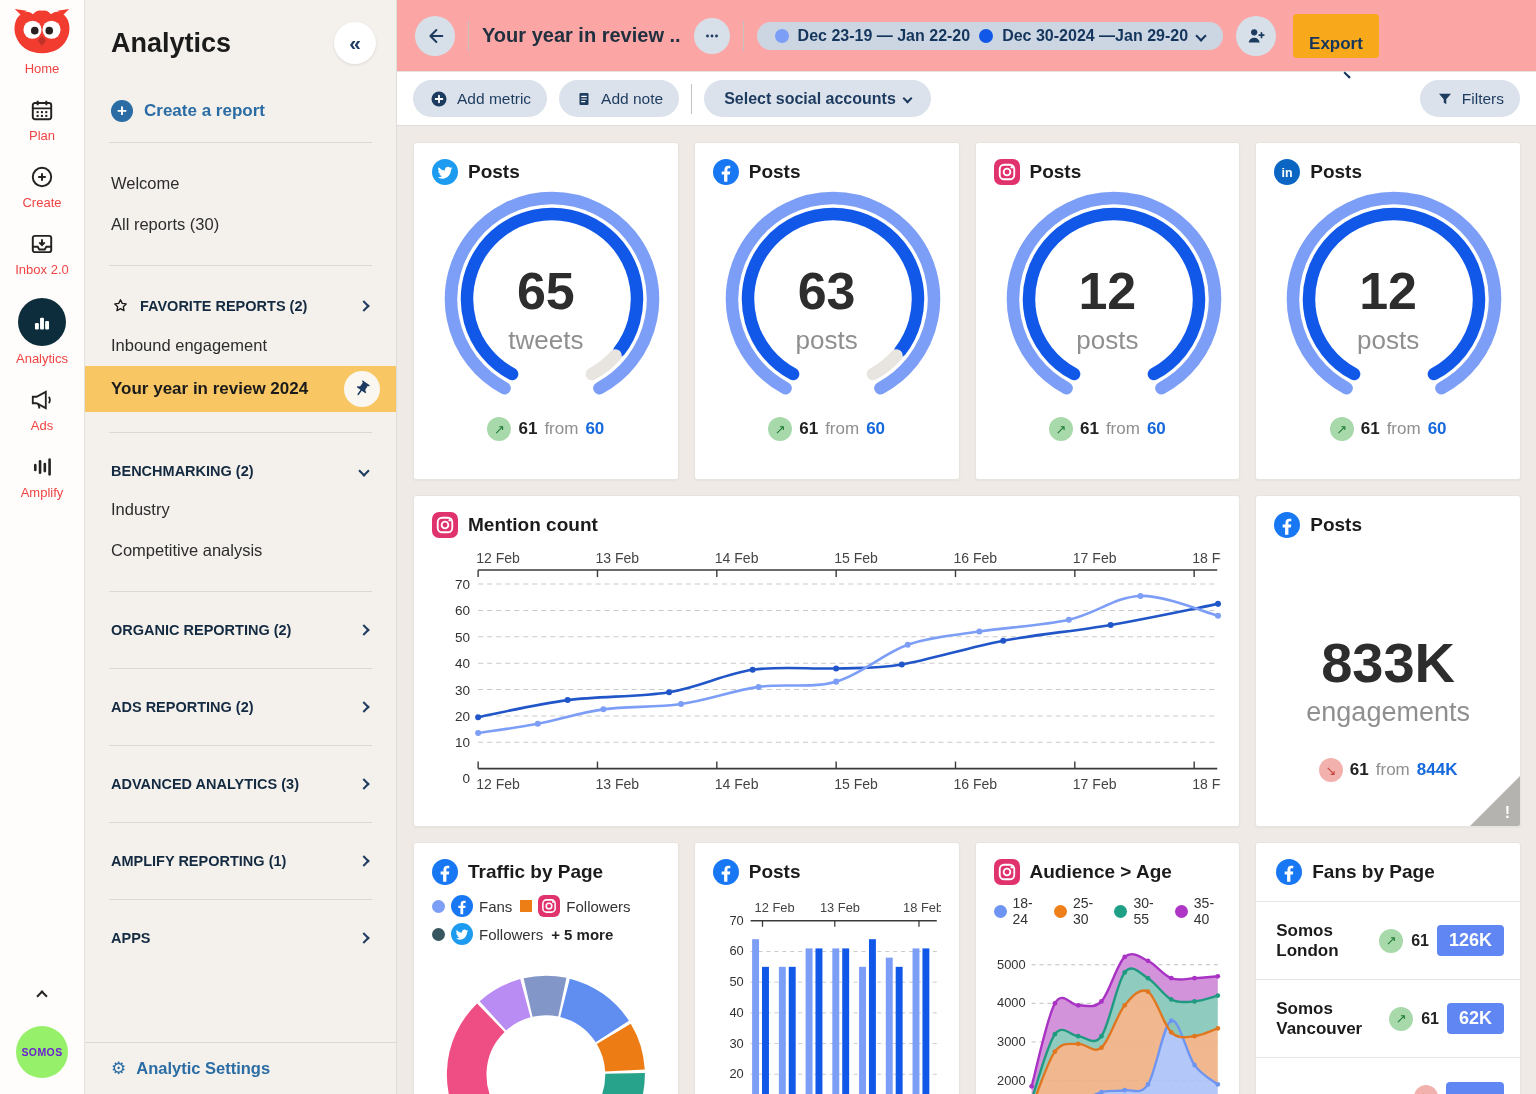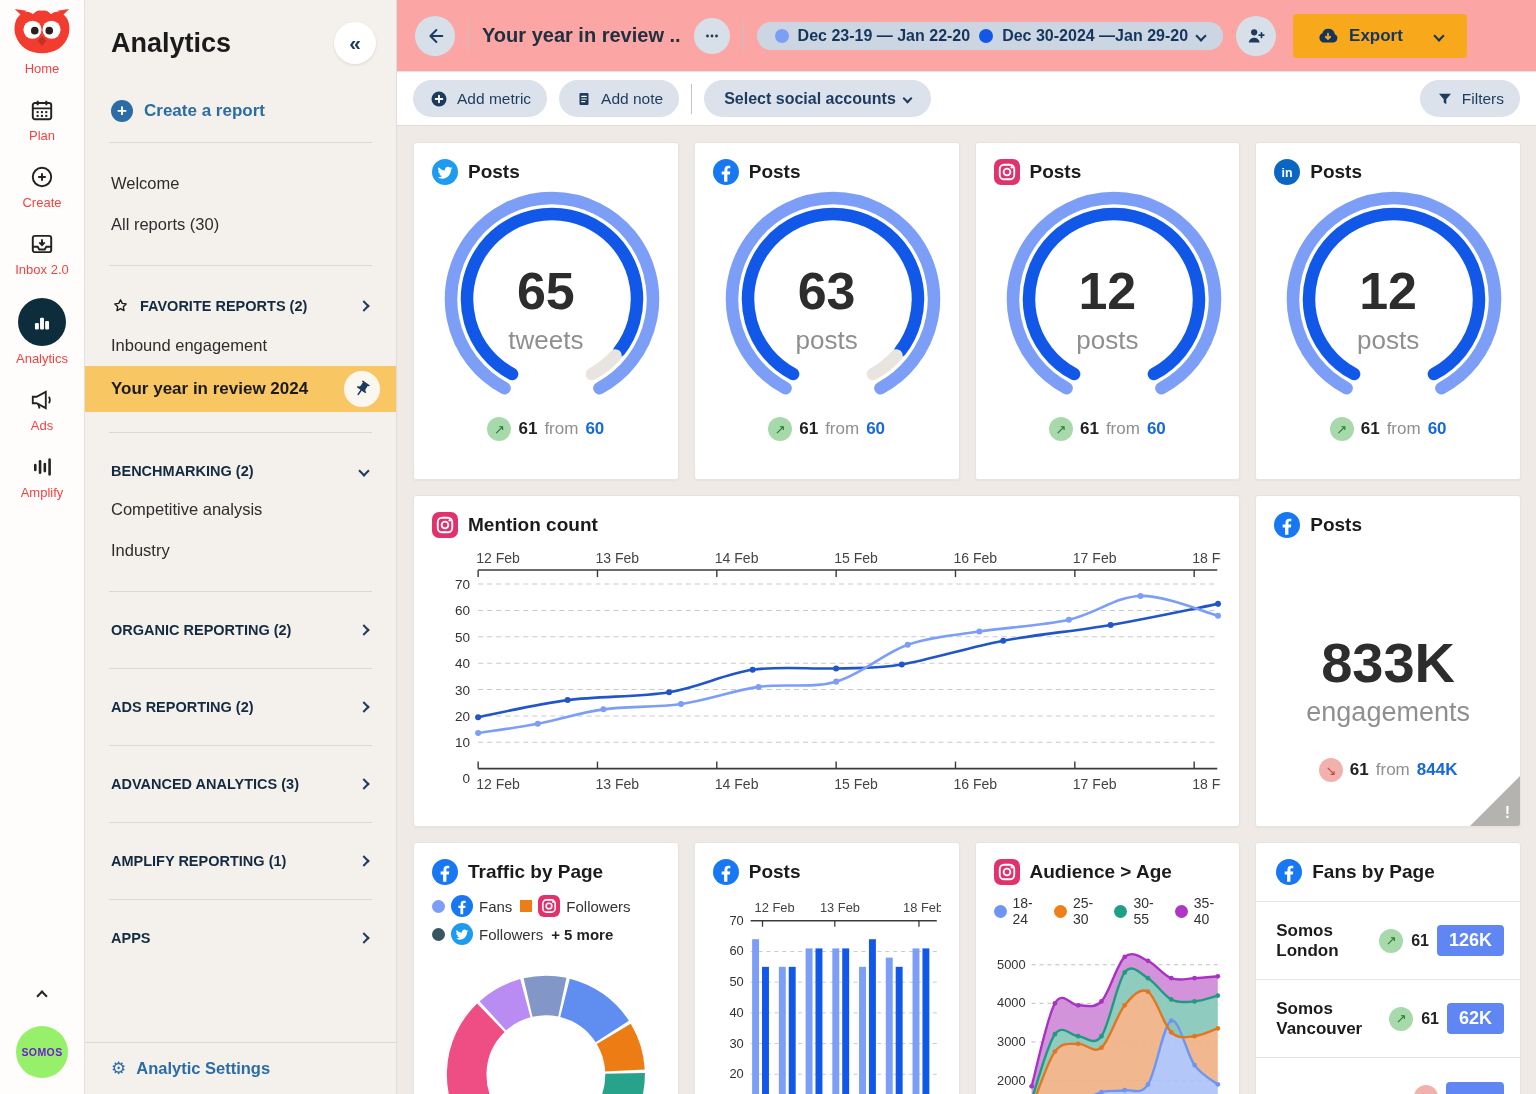--- a/index.html
+++ b/index.html
@@ -42,21 +42,21 @@
 
   
   .main { flex:1; display:flex; flex-direction:column; min-width:0; }
   .topbar { height:72px; background:#fca5a5; border-bottom:1px solid #e6e2dd; display:flex; align-items:center; padding:0 16px 0 18px; gap:13px; flex:none; }
   .circle-btn { width:40px; height:40px; border-radius:50%; background:#d7dfe9; display:flex; align-items:center; justify-content:center; color:#1d3a5f; cursor:pointer; flex:none; }
   .circle-btn.sm { width:36px; height:36px; }
   .vdiv { width:1px; height:30px; background:#c6c2bd; flex:none; }
   .tb-title { font-size:20px; font-weight:bold; color:#20303f; white-space:nowrap; }
   .date-pill { height:28px; border-radius:22px; background:#ccd6e3; display:flex; align-items:center; gap:9px; padding:0 18px; color:#14355c; font-weight:bold; font-size:16px; cursor:pointer; white-space:nowrap; }
   .dot14 { width:14px; height:14px; border-radius:50%; flex:none; }
-  .export-btn { height:44px; background:#f8a81b; border-radius:4px; display:flex; align-items:center; padding:0 24px; color:#14355c; font-weight:bold; font-size:17px; gap:10px; cursor:pointer; margin-left:4px; }
+  .export-btn { height:44px; background:#f8a81b; border-radius:4px; display:flex; align-items:center; padding:0 16px; color:#14355c; font-weight:bold; font-size:17px; gap:20px; cursor:pointer; margin-left:4px;flex-direction:column; }
   .export-btn .chv { border-color:#14355c; margin-left:22px; }
   .toolbar { height:54px; background:#fff; border-bottom:1px solid #e0dcd7; display:flex; align-items:center; padding:0 16px; gap:12px; flex:none; }
   .pill-btn { height:37px; border-radius:19px; background:#dbe2eb; display:flex; align-items:center; gap:8px; padding:0 16px; color:#1d3a5f; font-size:15.5px; cursor:pointer; white-space:nowrap; }
   .pill-btn.sel { font-weight:bold; font-size:16px; padding:0 20px; }
   .pill-btn .chv { width:7px; height:7px; }
   .tb-right { margin-left:auto; }
 
   
   .content { flex:1; padding:16px 15px 0 16px; overflow:hidden; }
   .grid { display:grid; grid-template-columns:repeat(4,1fr); grid-template-rows:338px 332px 380px; gap:15px; }
@@ -252,22 +252,22 @@
             </svg>
         </span>
       </div>
       <div class="sb-div"></div>
       <div class="sb-header">
         <span class="hleft">
             <span>BENCHMARKING (2)</span>
           </span>
         <span class="chv down"></span>
       </div>
+      <div class="sb-item">Industry</div>
       <div class="sb-item">Competitive analysis</div>
-      <div class="sb-item">Industry</div>
       <div class="sb-div"></div>
       <div class="sb-header">
         <span class="hleft">
             <span>ORGANIC REPORTING (2)</span>
           </span>
         <span class="chv right"></span>
       </div>
       <div class="sb-div"></div>
       <div class="sb-header">
         <span class="hleft">

